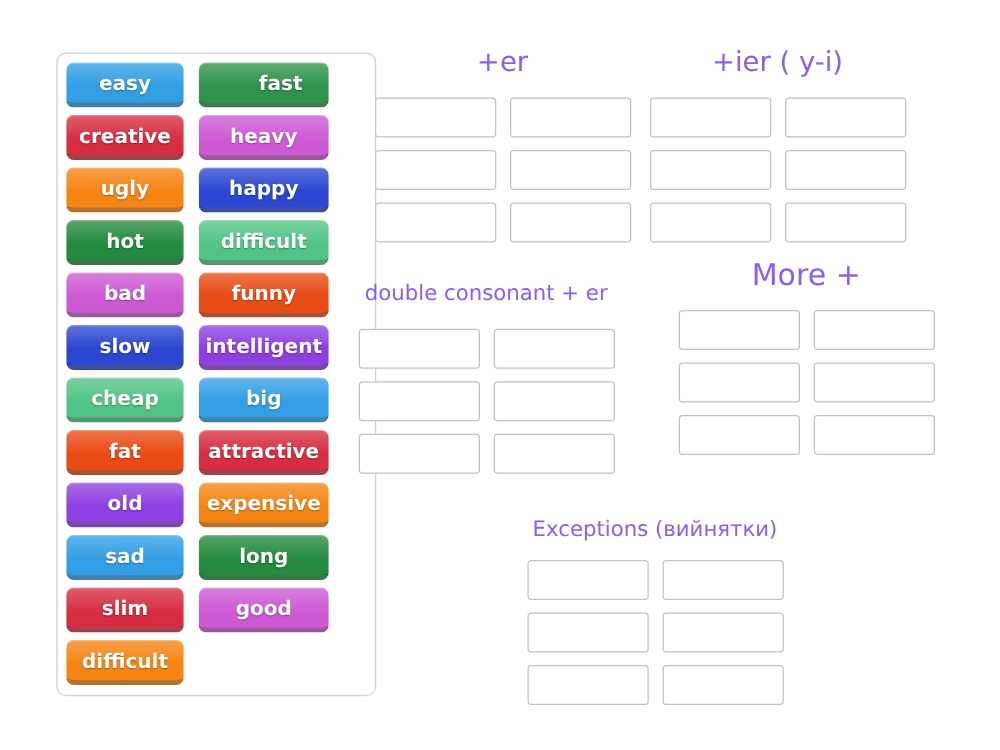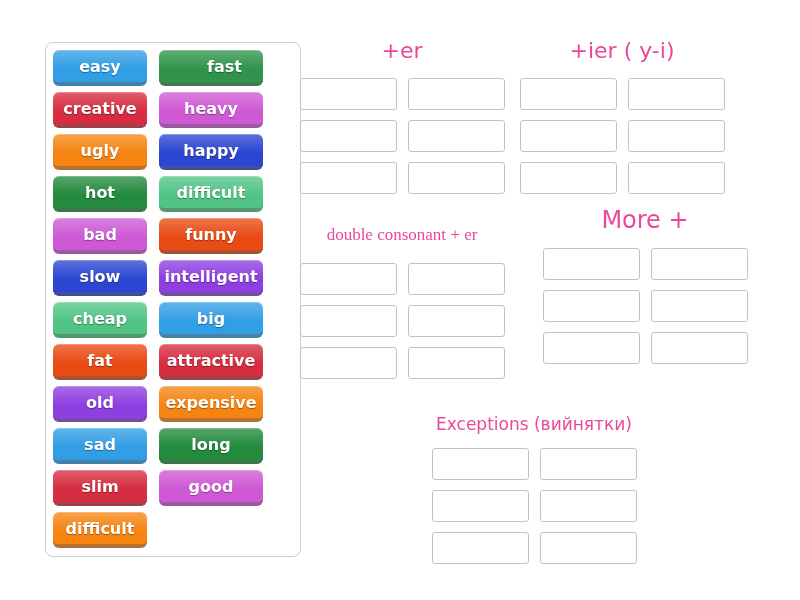--- a/index.html
+++ b/index.html
@@ -42,21 +42,21 @@
     white-space: nowrap;
   }
 
   
   .group {
     position: absolute;
     width: 206px;
     display: flex; flex-direction: column; align-items: center;
   }
   .group-title {
-    color: #ec4899;
+    color: #8b5cf6;
     white-space: nowrap;
     display: flex; align-items: center; justify-content: center;
     width: 100%;
   }
   .slots {
     display: grid;
     grid-template-columns: 97px 97px;
     gap: 10px 11px;
   }
   .slot {
@@ -64,25 +64,25 @@
     box-sizing: border-box;
     background: #ffffff;
     border: 1px solid #c2c2c2;
     border-radius: 3px;
   }
 
   #group-er        { left: 299px; top: 22px; }
   #group-er .group-title        { height: 56px; font-size: 22px; }
   #group-ier       { left: 519px; top: 22px; text-align: right; }
   #group-ier .group-title       { height: 56px; font-size: 22px; }
-  #group-double    { left: 299px; top: 207px; font-family: Liberation Serif, serif; }
+  #group-double    { left: 286px; top: 207px; }
   #group-double .group-title    { height: 56px; font-size: 17px; }
   #group-more      { left: 542px; top: 192px; }
   #group-more .group-title      { height: 56px; font-size: 24px; }
-  #group-exceptions{ left: 431px; top: 400px; }
+  #group-exceptions{ left: 421px; top: 400px; }
   #group-exceptions .group-title{ height: 48px; font-size: 17px; }
 </style>
 </head>
 <body>
 
 <div class="word-bank">
   <div class="tile" style="background-color: rgb(46, 156, 228);">easy</div>
   <div class="tile" style="background-color: rgb(43, 145, 71); padding-left: 27px;">fast</div>
   <div class="tile" style="background-color: rgb(213, 41, 60);">creative</div>
   <div class="tile" style="background-color: rgb(205, 86, 211);">heavy</div>

